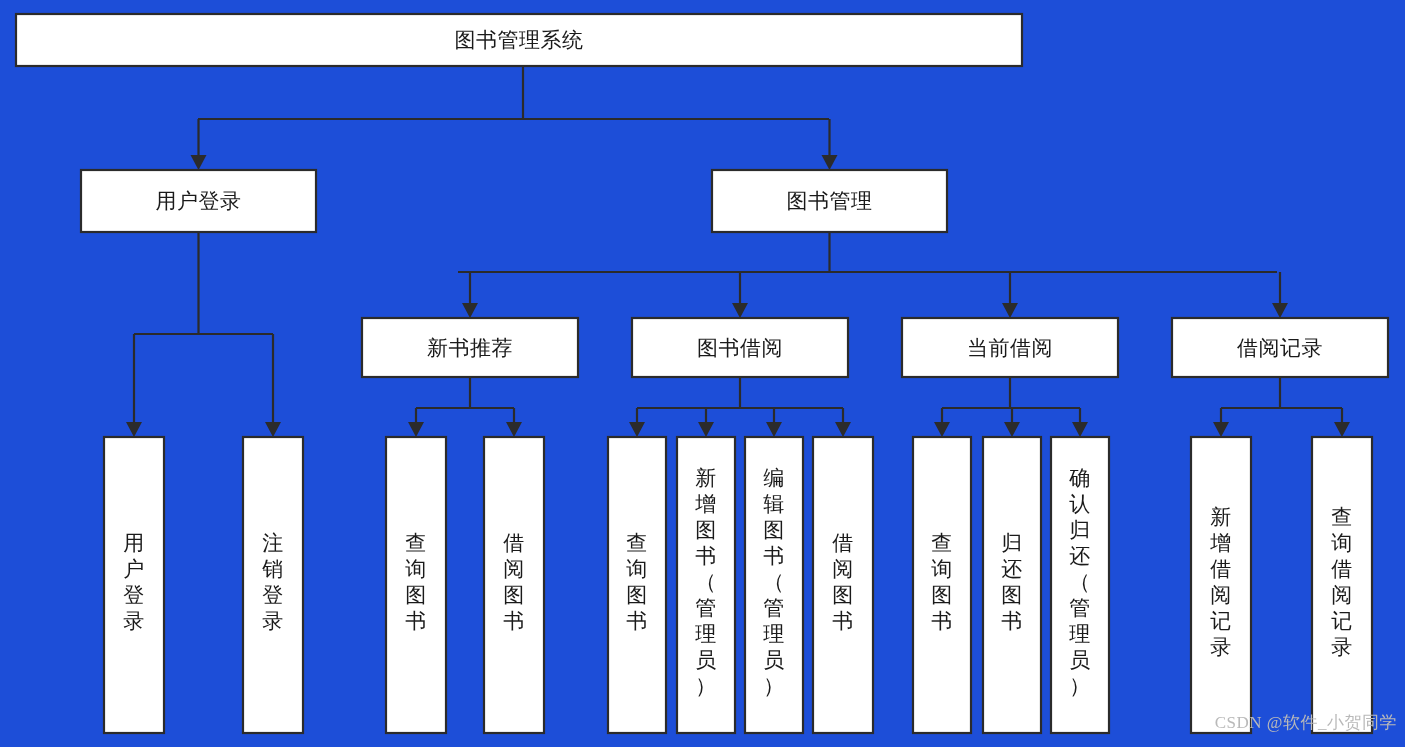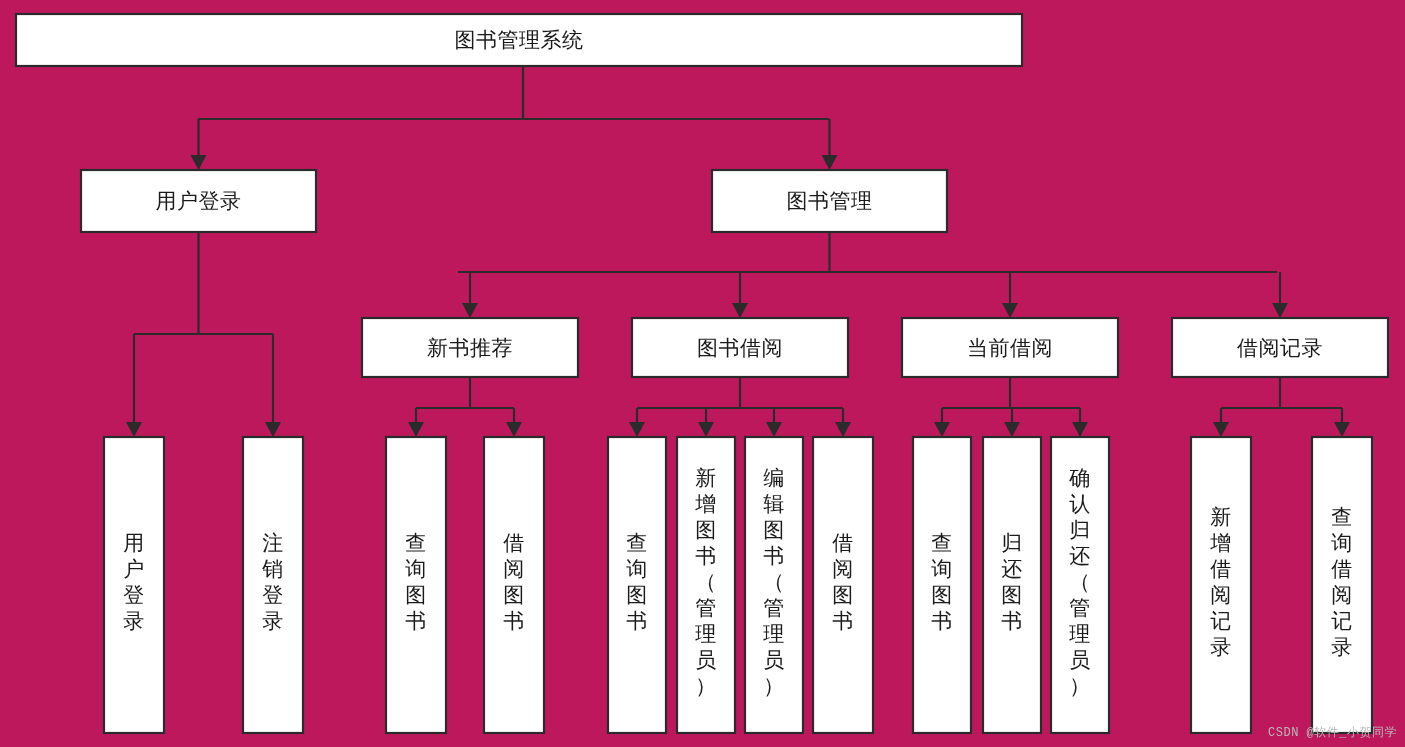--- a/index.html
+++ b/index.html
@@ -11,21 +11,21 @@
   body {
     width: 1405px;
     height: 747px;
     overflow: hidden;
     font-family: "DejaVu Sans", "Liberation Sans", sans-serif;
   }
   #diagram-root {
     position: relative;
     width: 1405px;
     height: 747px;
-    background: #be185d;
+    background: #1d4ed8;
   }
   svg#tree-svg {
     position: absolute;
     left: 0;
     top: 0;
     width: 1405px;
     height: 747px;
     display: block;
   }
   .node-box {
@@ -54,23 +54,23 @@
     fill: none;
     stroke-linecap: butt;
   }
   .edge-arrow {
     fill: #2b2b2b;
     stroke: none;
   }
   .watermark {
     position: absolute;
     right: 8px;
-    bottom: 6px;
-    font-family: Liberation Mono, monospace;
-    font-size: 12px;
+    bottom: 13px;
+    font-family: Liberation Serif, serif;
+    font-size: 17px;
     color: #b9b9b9;
     white-space: nowrap;
     letter-spacing: 0.5px;
     pointer-events: none;
   }
 </style>
 </head>
 <body>
 
 <div id="diagram-root">

